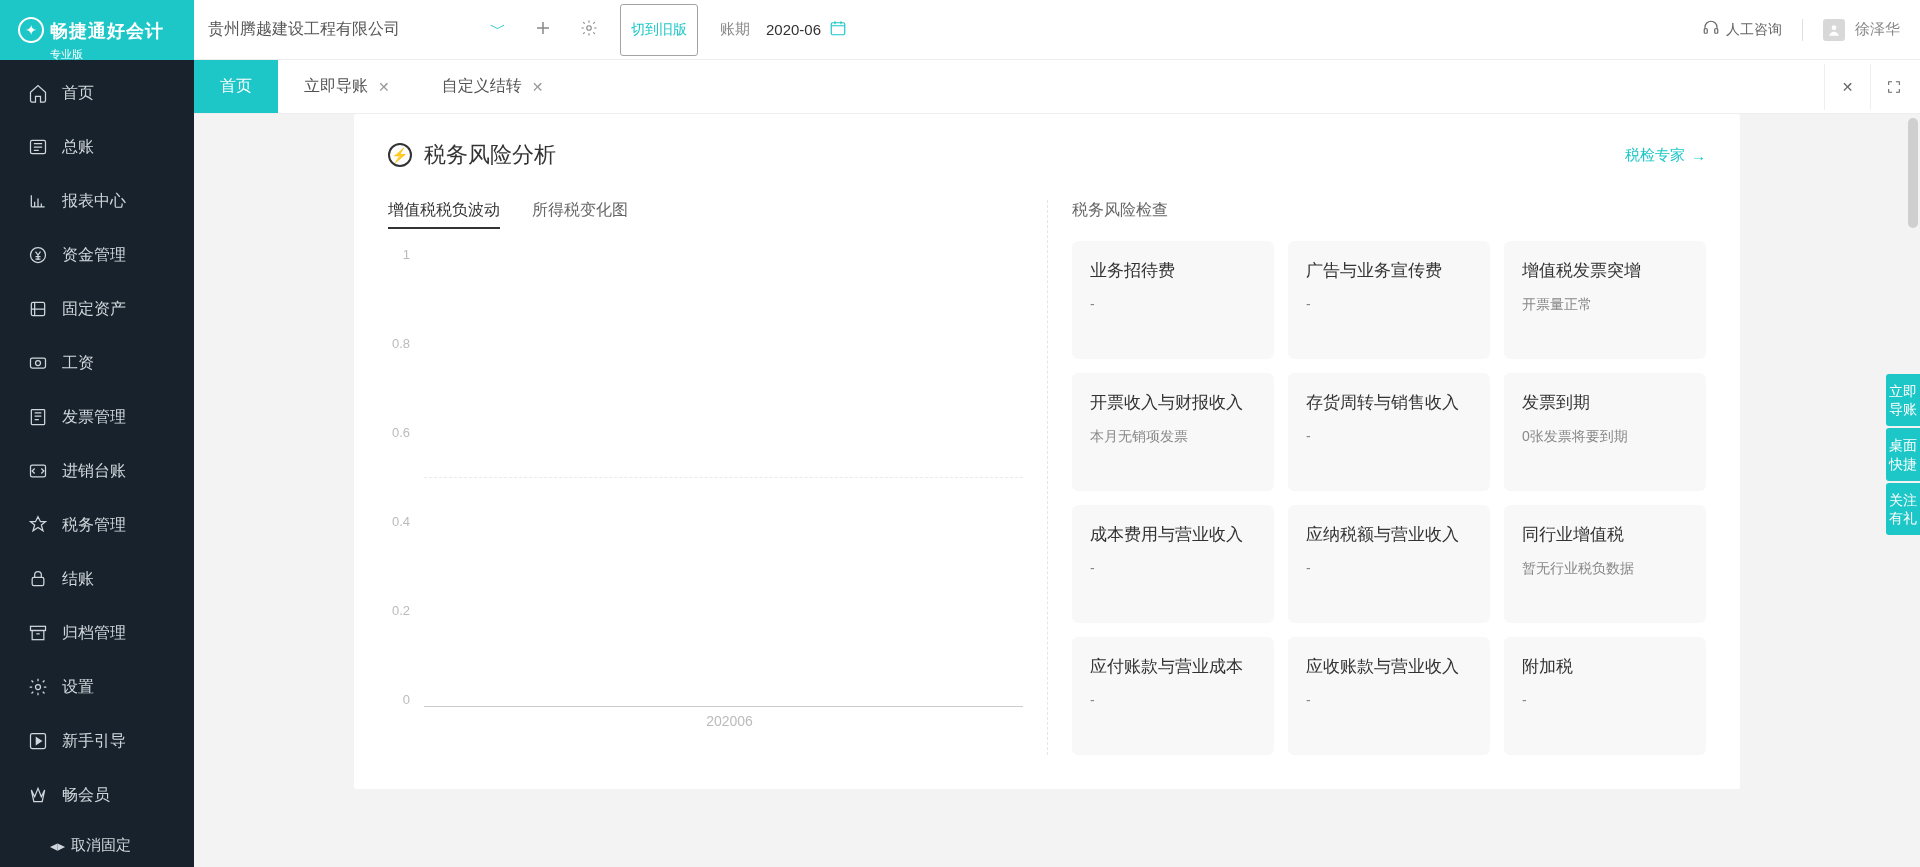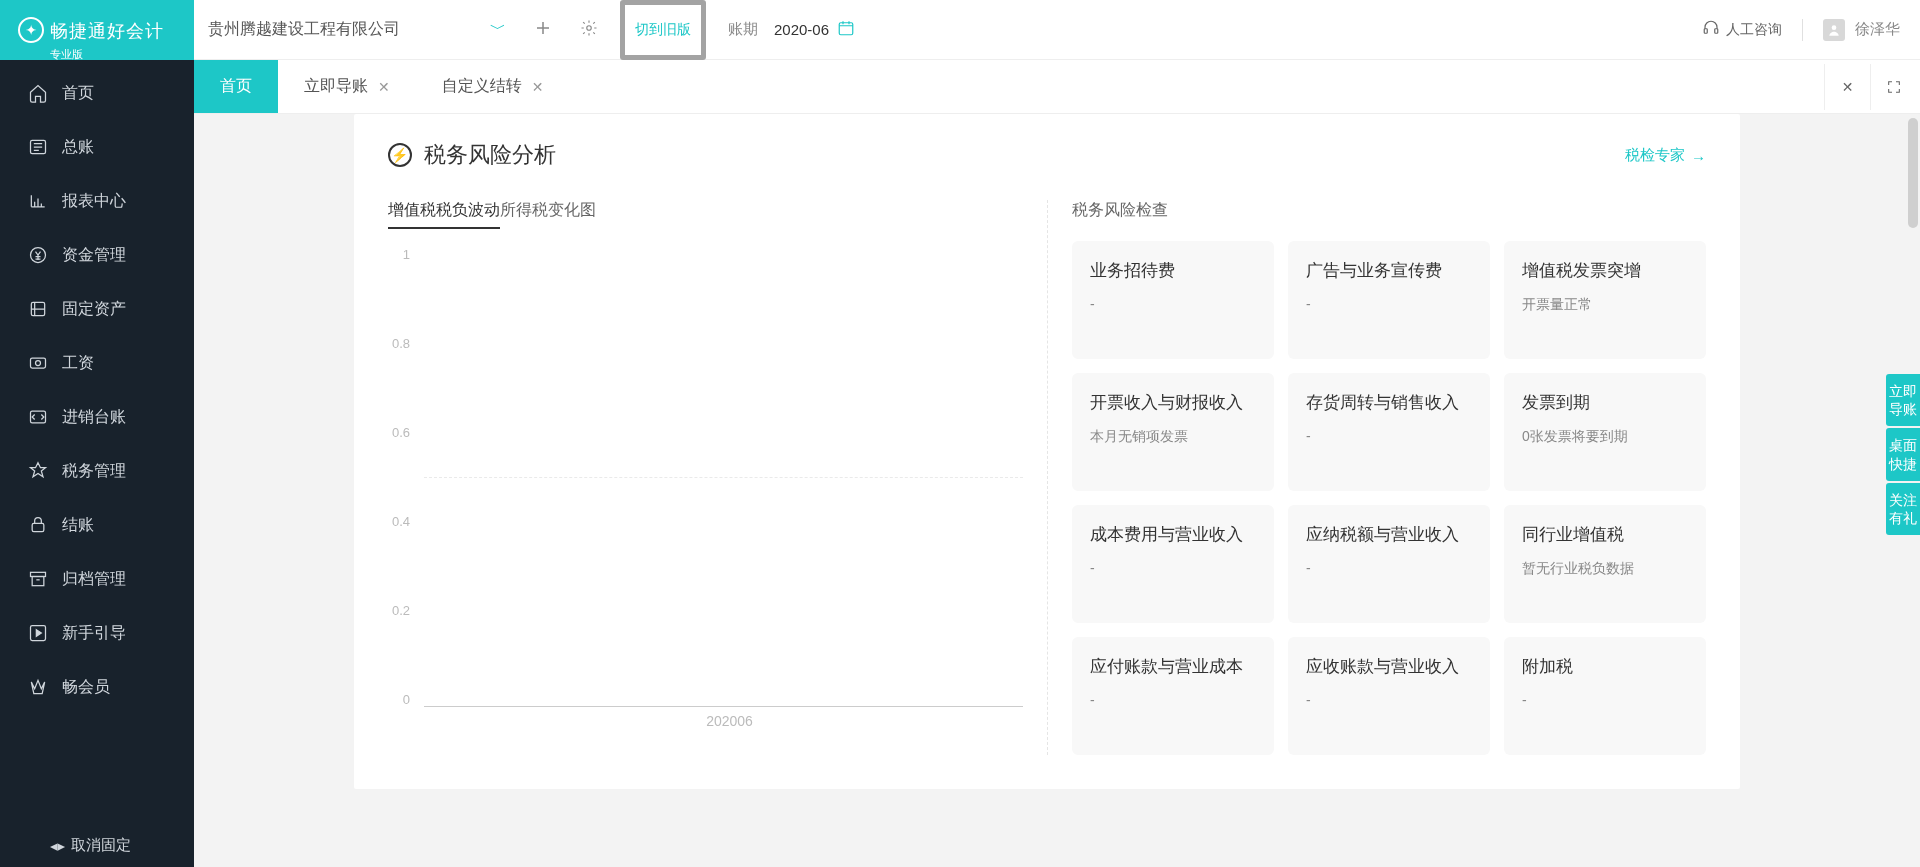--- a/index.html
+++ b/index.html
@@ -3,38 +3,38 @@
 <meta charset="utf-8">
 <style>
 * { box-sizing: border-box; margin: 0; padding: 0; }
 body { font-family: "Microsoft YaHei", Arial, sans-serif; font-size: 14px; color: #333; background: #f5f5f5; overflow: hidden; }
 .app { display: flex; width: 1920px; height: 867px; }
 
 
 .sidebar { width: 194px; background: #18222c; color: #c7ced6; display: flex; flex-direction: column; }
 .logo-area { height: 60px; background: #1dc7c7; display: flex; align-items: center; padding-left: 18px; color: #fff; }
 .logo-icon { width: 26px; height: 26px; border: 2px solid #fff; border-radius: 50%; display: flex; align-items: center; justify-content: center; font-size: 14px; margin-right: 6px; }
-.logo-text { font-size: 18px; font-weight: 400; letter-spacing: 1px; margin-top: 20px; }
+.logo-text { font-size: 18px; font-weight: 700; letter-spacing: 1px; margin-top: 20px; }
 .logo-sub { font-size: 11px; margin-top: 4px; }
 .nav { flex: 1; padding-top: 6px; }
 .nav-item { display: flex; align-items: center; height: 54px; padding-left: 28px; cursor: pointer; color: #d0d6dc; font-size: 16px; }
 .nav-item .icon { width: 20px; height: 20px; margin-right: 14px; display: inline-flex; align-items: center; justify-content: center; }
 .nav-item svg { stroke: #d0d6dc; fill: none; stroke-width: 1.5; }
 .sidebar-foot { padding: 12px 0 12px 50px; color: #d0d6dc; display: flex; align-items: center; font-size: 15px; }
 .sidebar-foot .arrow { margin-right: 6px; }
 
 
 .main { flex: 1; display: flex; flex-direction: column; background: #fff; position: relative; }
 
 
 .topbar { height: 60px; display: flex; align-items: center; padding: 0 20px 0 14px; border-bottom: 1px solid #eee; background: #fff; }
 .company { display: flex; align-items: center; color: #565656; font-size: 16px; }
 .company .chev { margin-left: 90px; color: #1dc7c7; }
 .top-icon { margin-left: 28px; color: #888; cursor: pointer; }
-.switch-btn { margin-left: 22px; border: 5px solid #a3a3a3; color: #1dc7c7; padding: 16px 10px; border-radius: 3px; font-size: 14px; cursor: pointer; }
+.switch-btn { margin-left: 22px; border: 1px solid #a3a3a3; color: #1dc7c7; padding: 16px 10px; border-radius: 3px; font-size: 14px; cursor: pointer; }
 .period-label { margin-left: 22px; color: #8a8a8a; font-size: 15px; }
 .period-value { margin-left: 16px; color: #333; font-size: 15px; text-align: right; }
 .cal-icon { margin-left: 8px; color: #1dc7c7; }
 .top-spacer { flex: 1; }
 .support { display: flex; align-items: center; color: #666; font-size: 14px; cursor: pointer; }
 .support .hicon { margin-right: 6px; }
 .divider { width: 1px; height: 22px; background: #e0e0e0; margin: 0 20px; }
 .user { display: flex; align-items: center; color: #888; font-size: 15px; cursor: pointer; }
 .avatar { width: 22px; height: 22px; background: #d8d8d8; border-radius: 3px; margin-right: 10px; display: flex; align-items: center; justify-content: center; }
 .avatar svg { fill: #fff; }
@@ -54,21 +54,21 @@
 .panel-head { display: flex; align-items: center; margin-bottom: 30px; }
 .panel-title { display: flex; align-items: center; font-size: 22px; font-weight: 500; color: #333; }
 .panel-title .bolt { width: 24px; height: 24px; border: 2px solid #333; border-radius: 50%; display: flex; align-items: center; justify-content: center; margin-right: 12px; font-size: 14px; }
 .panel-link { margin-left: auto; color: #1dc7c7; font-size: 15px; display: flex; align-items: center; cursor: pointer; }
 .panel-link .arr { margin-left: 6px; }
 
 .panel-body { display: flex; }
 
 
 .chart-side { width: 660px; padding-right: 24px; border-right: 1px dashed #e5e5e5; }
-.chart-tabs { display: flex; margin-bottom: 18px; }
+.chart-tabs { display: flex; gap: 32px; margin-bottom: 18px; }
 .chart-tab { font-size: 16px; color: #666; padding-bottom: 6px; cursor: pointer; }
 .chart-tab.active { color: #333; border-bottom: 2px solid #333; }
 .chart-area { position: relative; height: 500px; padding-left: 26px; }
 .y-axis { position: absolute; left: 0; top: 0; bottom: 40px; display: flex; flex-direction: column; justify-content: space-between; color: #bbb; font-size: 13px; text-align: right; width: 22px; }
 .plot { position: absolute; left: 36px; right: 0; top: 0; bottom: 40px; }
 .plot .gridline { position: absolute; left: 0; right: 0; border-top: 1px dashed #eaeaea; }
 .plot .baseline { position: absolute; left: 0; right: 0; bottom: 0; border-top: 1px solid #ccc; }
 .x-label { position: absolute; left: 48px; right: 0; bottom: 18px; text-align: center; color: #bbb; font-size: 14px; }
 
 
@@ -148,20 +148,29 @@
             <svg width="20" height="20" viewBox="0 0 24 24">
               <rect x="3" y="6" width="18" height="12" rx="2"></rect>
               <circle cx="12" cy="12" r="3"></circle>
             </svg>
           </span>
           <span>工资</span>
         </div>
       <div class="nav-item">
           <span class="icon">
             <svg width="20" height="20" viewBox="0 0 24 24">
+              <rect x="4" y="3" width="16" height="18" rx="1"></rect>
+              <path d="M8 7h8M8 11h8M8 15h5"></path>
+            </svg>
+          </span>
+          <span>发票管理</span>
+        </div>
+      <div class="nav-item">
+          <span class="icon">
+            <svg width="20" height="20" viewBox="0 0 24 24">
               <rect x="3" y="5" width="18" height="14" rx="2"></rect>
               <path d="M8 9l-3 3 3 3M16 9l3 3-3 3"></path>
             </svg>
           </span>
           <span>进销台账</span>
         </div>
       <div class="nav-item">
           <span class="icon">
             <svg width="20" height="20" viewBox="0 0 24 24">
               <path d="M12 2l3 6h6l-5 4 2 7-6-4-6 4 2-7-5-4h6z"></path>
@@ -180,20 +189,29 @@
         </div>
       <div class="nav-item">
           <span class="icon">
             <svg width="20" height="20" viewBox="0 0 24 24">
               <rect x="3" y="4" width="18" height="5"></rect>
               <rect x="5" y="9" width="14" height="11"></rect>
               <path d="M10 13h4"></path>
             </svg>
           </span>
           <span>归档管理</span>
+        </div>
+      <div class="nav-item">
+          <span class="icon">
+            <svg width="20" height="20" viewBox="0 0 24 24">
+              <circle cx="12" cy="12" r="3"></circle>
+              <path d="M12 2v3M12 19v3M4.2 4.2l2.1 2.1M17.7 17.7l2.1 2.1M2 12h3M19 12h3M4.2 19.8l2.1-2.1M17.7 6.3l2.1-2.1"></path>
+            </svg>
+          </span>
+          <span>设置</span>
         </div>
       <div class="nav-item">
           <span class="icon">
             <svg width="20" height="20" viewBox="0 0 24 24">
               <rect x="3" y="3" width="18" height="18" rx="2"></rect>
               <path d="M10 8l6 4-6 4z" fill="#d0d6dc"></path>
             </svg>
           </span>
           <span>新手引导</span>
         </div>

